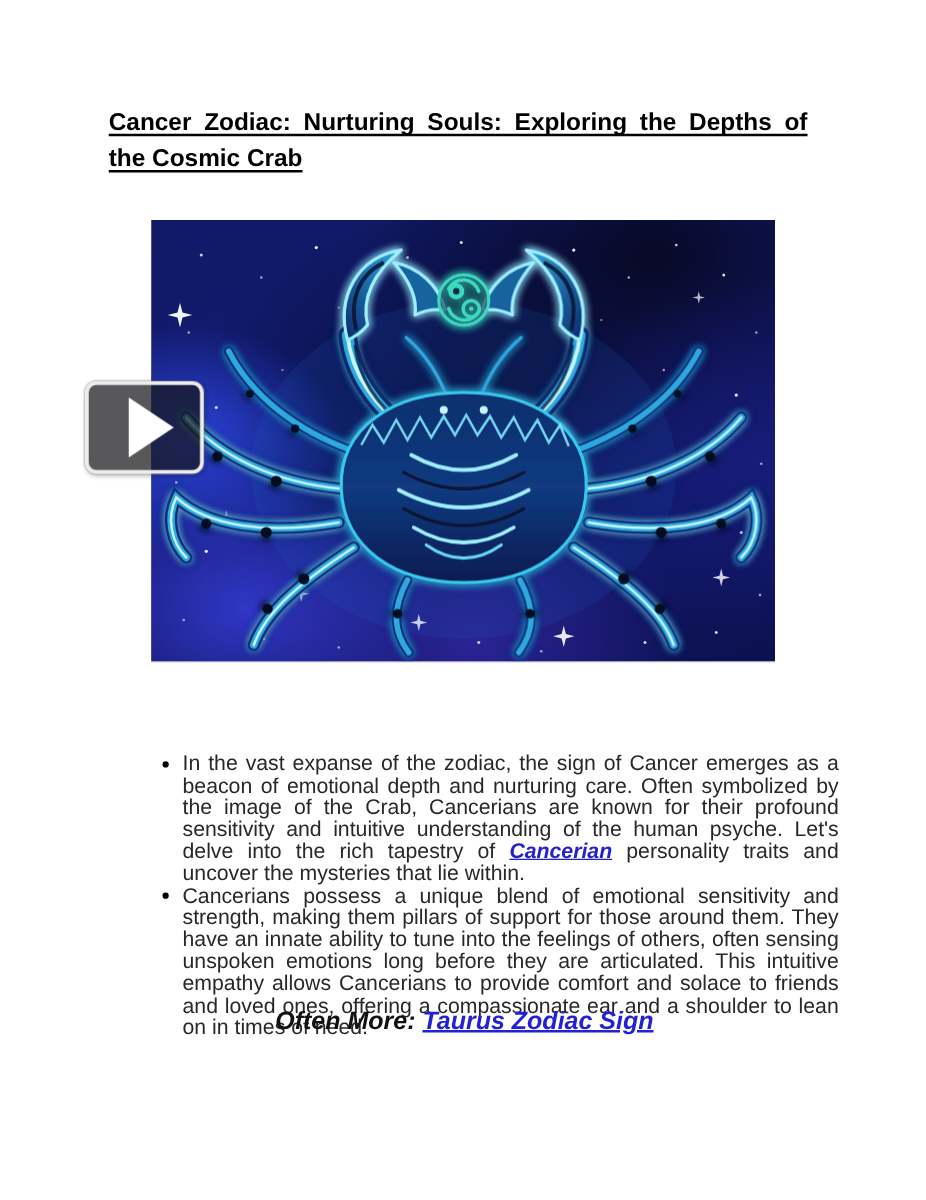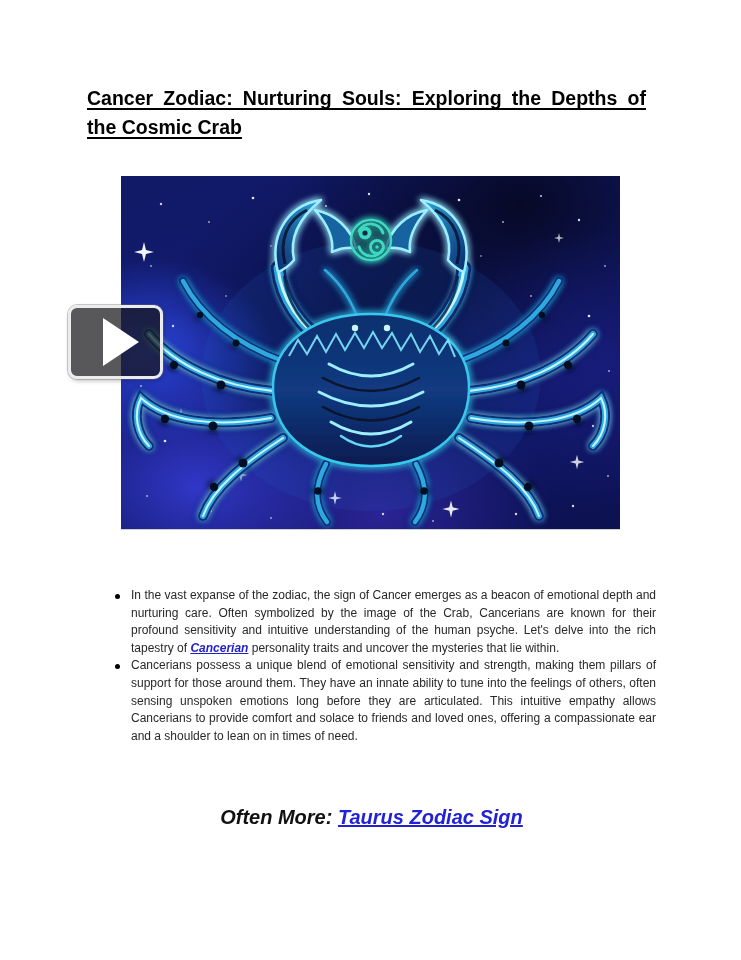--- a/index.html
+++ b/index.html
@@ -19,22 +19,22 @@
     radial-gradient(300px 220px at 80% 8%,  rgba(6,8,34,.95),   rgba(6,8,34,0) 78%),
     radial-gradient(260px 200px at 50% 40%, rgba(7,12,52,.85),  rgba(7,12,52,0) 80%),
     linear-gradient(160deg,#101a66,#121b72 45%,#0c1150);}
   .crab-svg{position:absolute;inset:0;}
   .play-btn{position:absolute;left:68px;top:305px;width:95px;height:74px;box-sizing:border-box;
             border:3px solid #ececec;border-radius:9px;background:rgba(24,24,26,.72);
             box-shadow:0 0 0 1px rgba(110,110,110,.35),1px 2px 4px rgba(0,0,0,.25);
             display:flex;align-items:center;justify-content:center;cursor:pointer;z-index:3;}
   .play-tri{width:0;height:0;border-left:36px solid #ffffff;
             border-top:24px solid transparent;border-bottom:24px solid transparent;margin-left:10px;}
-  .bullets{position:absolute;left:113px;top:587px;width:543px;margin:0;padding:0;list-style:none;
-           font-size:12px;line-height:17.6px;color:#282828;text-align:justify;}
+  .bullets{position:absolute;left:113px;top:587px;width:543px;margin:15px;padding:0;list-style:none;
+           font-size:17px;line-height:17.6px;color:#282828;text-align:justify;}
   .bullets li{position:relative;padding-left:18px;margin:0;}
   .bullets li::before{content:"";position:absolute;left:2px;top:6.5px;width:5px;height:5px;
            border-radius:50%;background:#000;}
   .inline-link{color:#2222cc;font-weight:700;font-style:italic;text-decoration:underline;cursor:pointer;}
   .read-more{position:absolute;left:87px;top:804px;width:569px;text-align:center;
              font-size:20px;line-height:26px;font-weight:700;font-style:italic;color:#111;}
   .read-more a{color:#2121d6;text-decoration:underline;cursor:pointer;font-style:italic;}
 </style>
 </head>
 <body>

